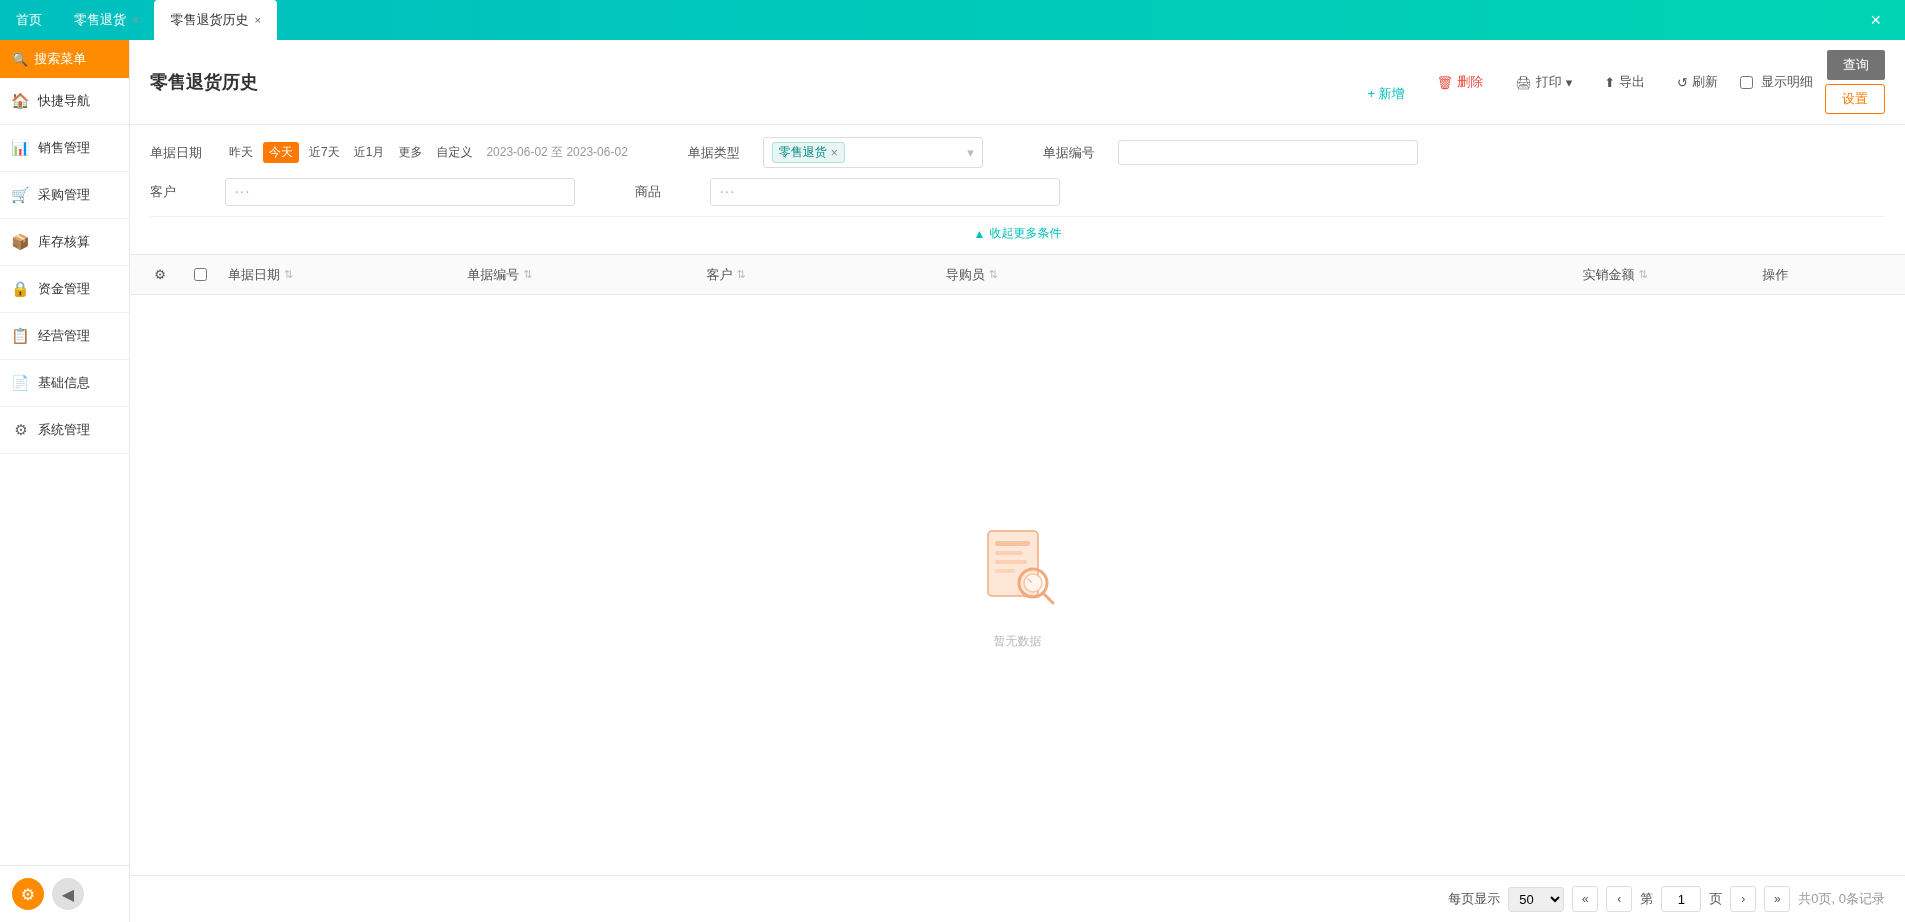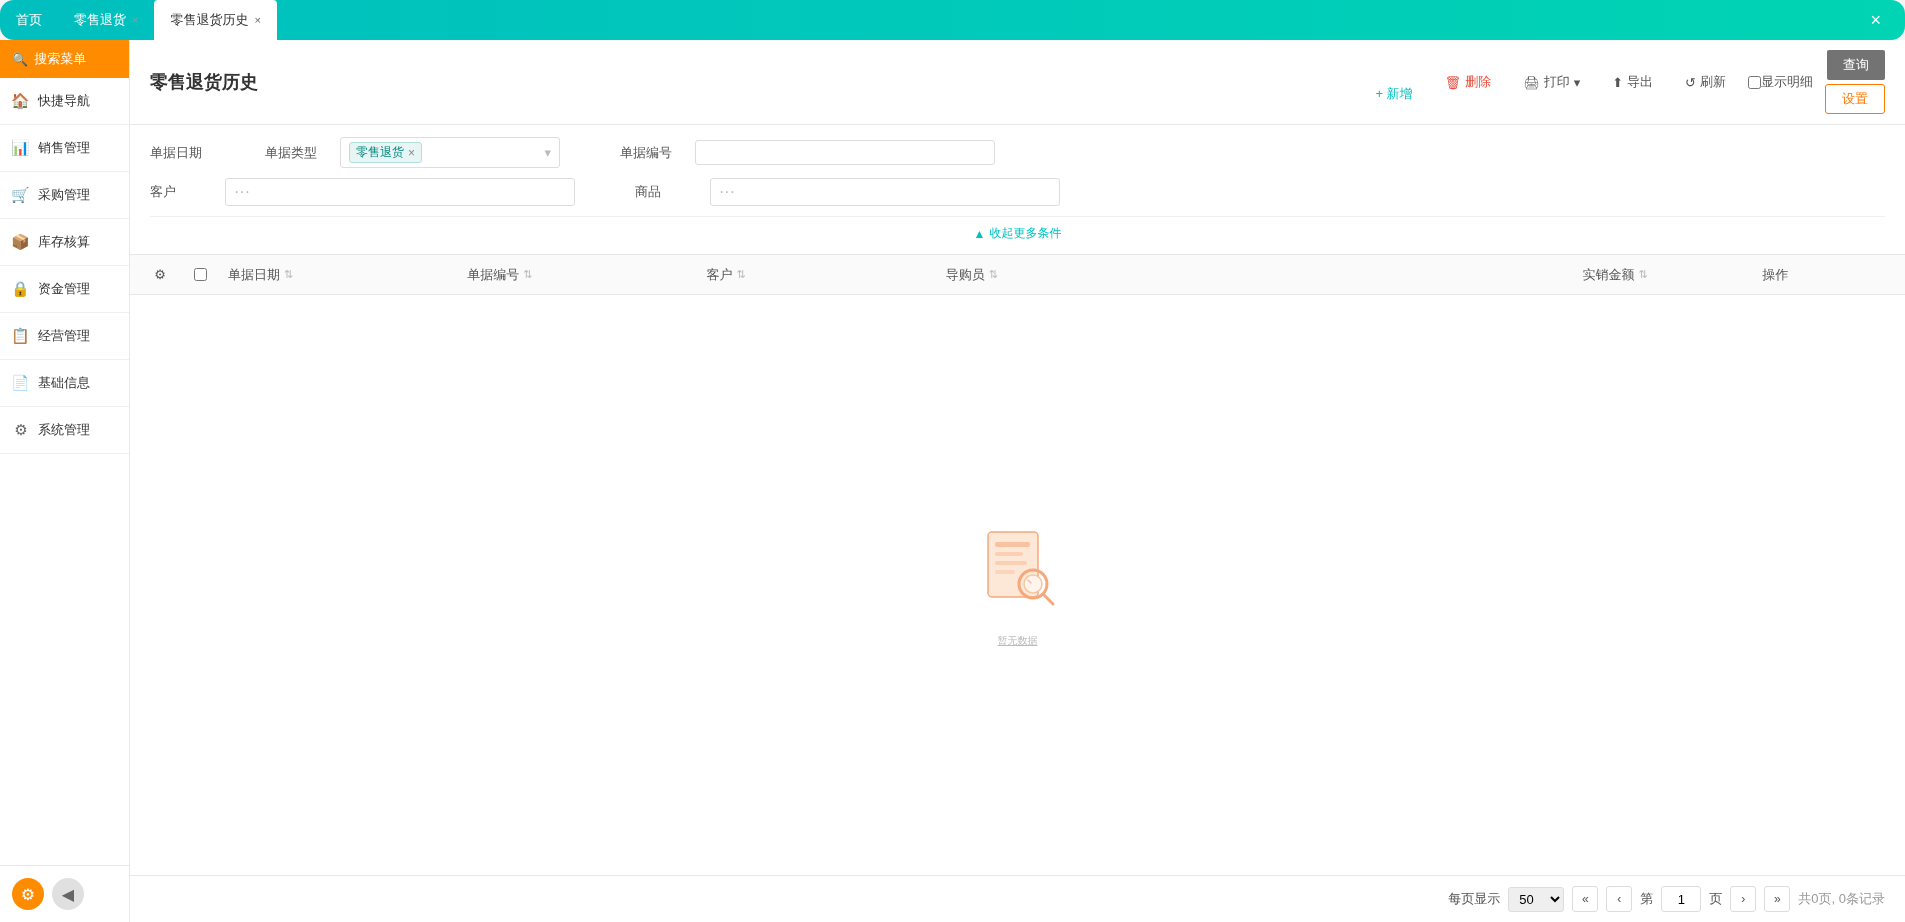--- a/index.html
+++ b/index.html
@@ -6,21 +6,20 @@
     body { width: 1905px; height: 922px; overflow: hidden; display: flex; flex-direction: column; background: #f5f5f5; }
 
     
     .top-bar {
       height: 40px;
       background: linear-gradient(90deg, #00bfbf, #00d4b4);
       display: flex;
       align-items: center;
       padding: 0 0;
       flex-shrink: 0;
-      border-radius: 14px;
     }
     .top-bar-tabs {
       display: flex;
       align-items: stretch;
       height: 100%;
       flex: 1;
     }
     .tab-item {
       display: flex;
       align-items: center;
@@ -174,21 +173,21 @@
     }
     .set-btn {
       background: #fff;
       color: #ff7800;
       border: 1px solid #ff7800;
       padding: 5px 16px;
       border-radius: 3px;
       cursor: pointer;
       font-size: 13px;
     }
-    .display-checkbox { display: flex; align-items: center; gap: 0; font-size: 13px; color: #555; }
+    .display-checkbox { display: flex; align-items: center; gap: 8px; font-size: 13px; color: #555; }
 
     
     .filter-area {
       background: #fff;
       padding: 12px 20px;
       border-bottom: 1px solid #e8e8e8;
     }
     .filter-row {
       display: flex;
       align-items: center;
@@ -325,22 +324,21 @@
       align-items: center;
       justify-content: center;
       gap: 12px;
     }
     .empty-icon {
       width: 100px;
       height: 100px;
     }
     .empty-text {
       color: #bbb;
-      font-size: 10px;
-      text-decoration: underline;
+      font-size: 12px;
     }
 
     
     .pagination {
       display: flex;
       align-items: center;
       justify-content: flex-end;
       padding: 10px 20px;
       background: #fff;
       border-top: 1px solid #e8e8e8;
@@ -484,20 +482,29 @@
         <div style="display:flex; flex-direction:column; gap:4px; align-items:flex-end;">
           <button class="query-btn">查询</button>
           <button class="set-btn">设置</button>
         </div>
       </div>
     </div>
 
     <div class="filter-area">
       <div class="filter-row">
         <span class="filter-label">单据日期</span>
+        <div class="filter-date-options">
+          <span class="date-opt">昨天</span>
+          <span class="date-opt today">今天</span>
+          <span class="date-opt">近7天</span>
+          <span class="date-opt">近1月</span>
+          <span class="date-opt">更多</span>
+          <span class="date-opt">自定义</span>
+          <span class="date-range">2023-06-02 至 2023-06-02</span>
+        </div>
 
         <span class="filter-label" style="margin-left:40px;">单据类型</span>
         <div class="filter-select" style="min-width:220px;">
           <div class="filter-select-tag">
             <span>零售退货</span>
             <span class="x">×</span>
           </div>
           <span style="flex:1"></span>
           <span style="color:#bbb;">▾</span>
         </div>

